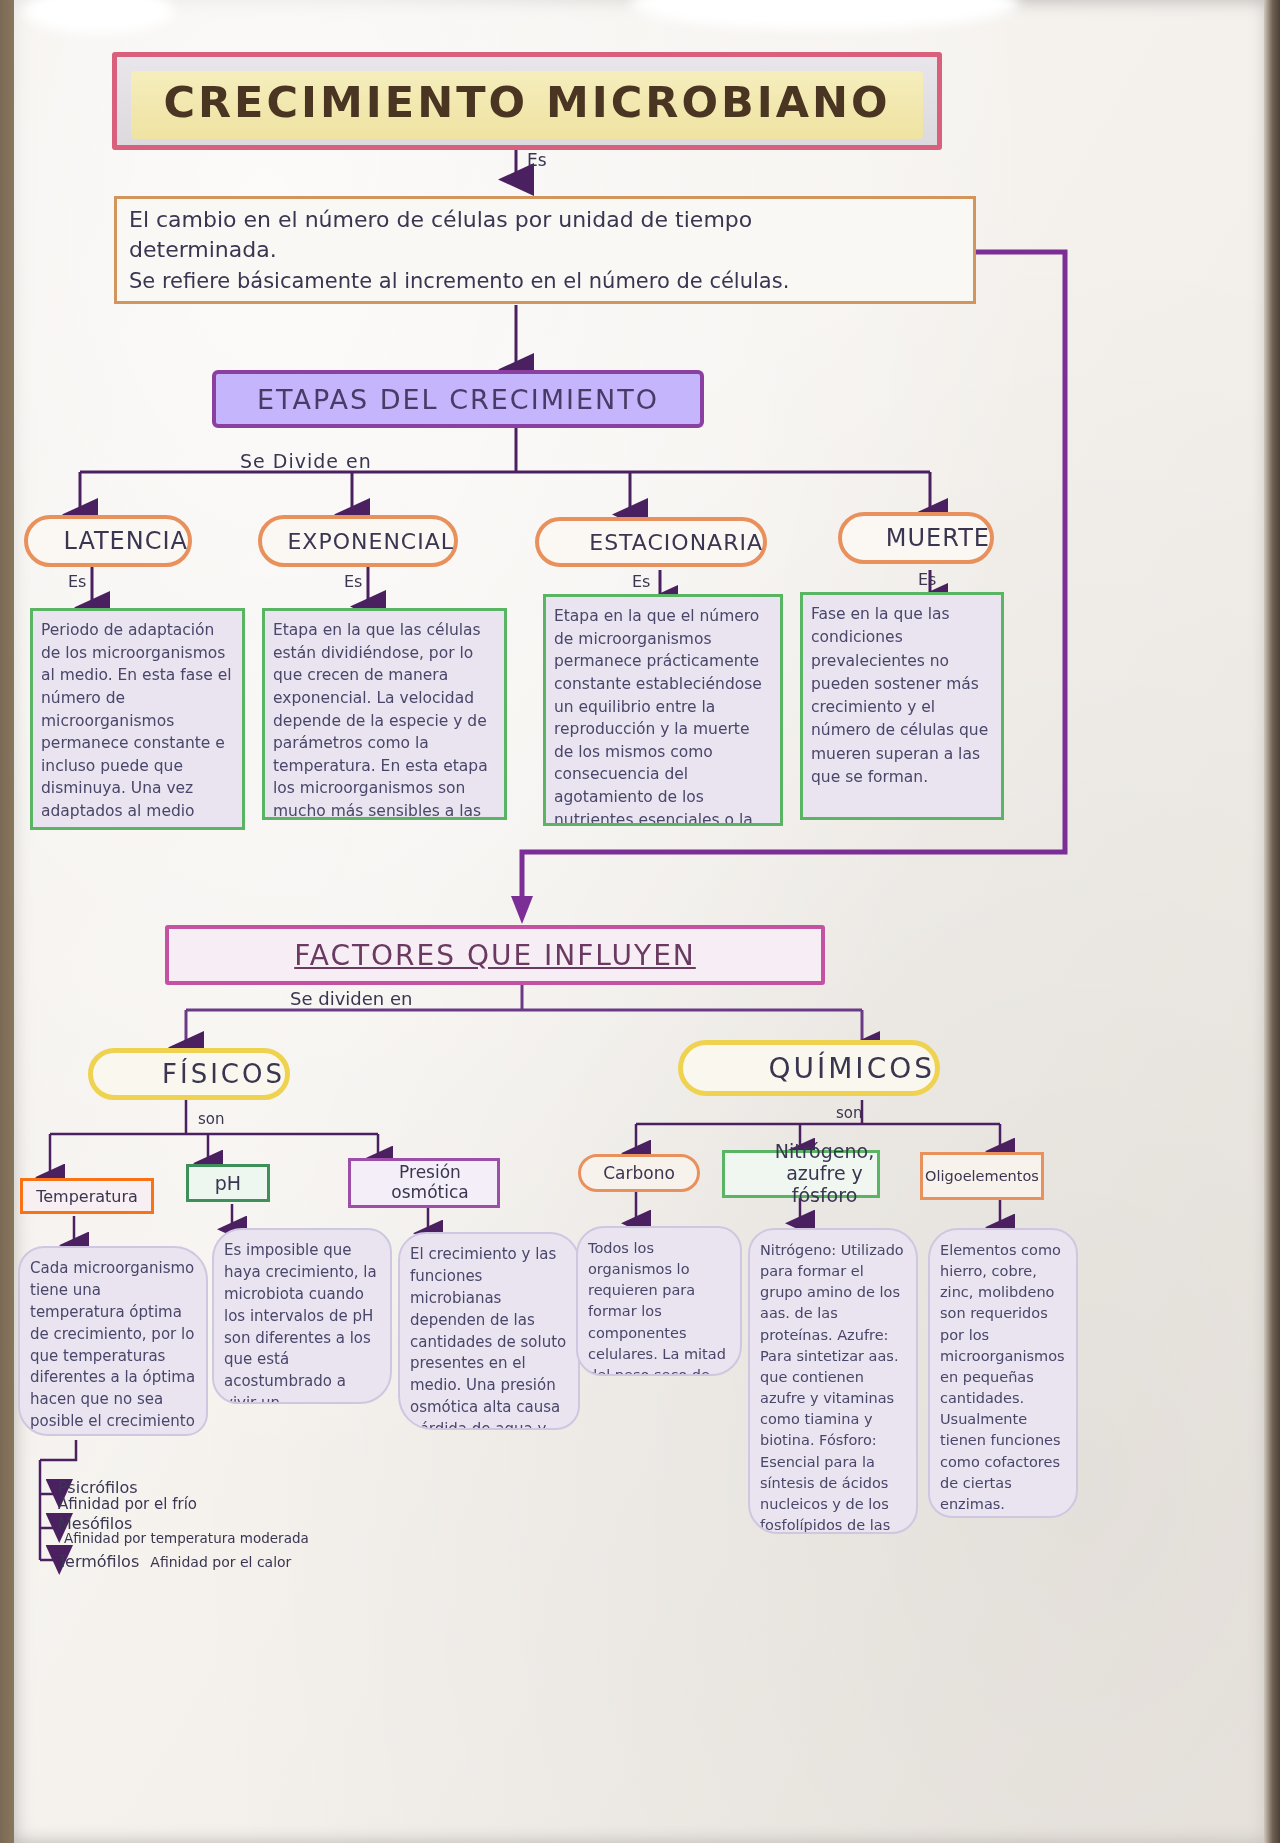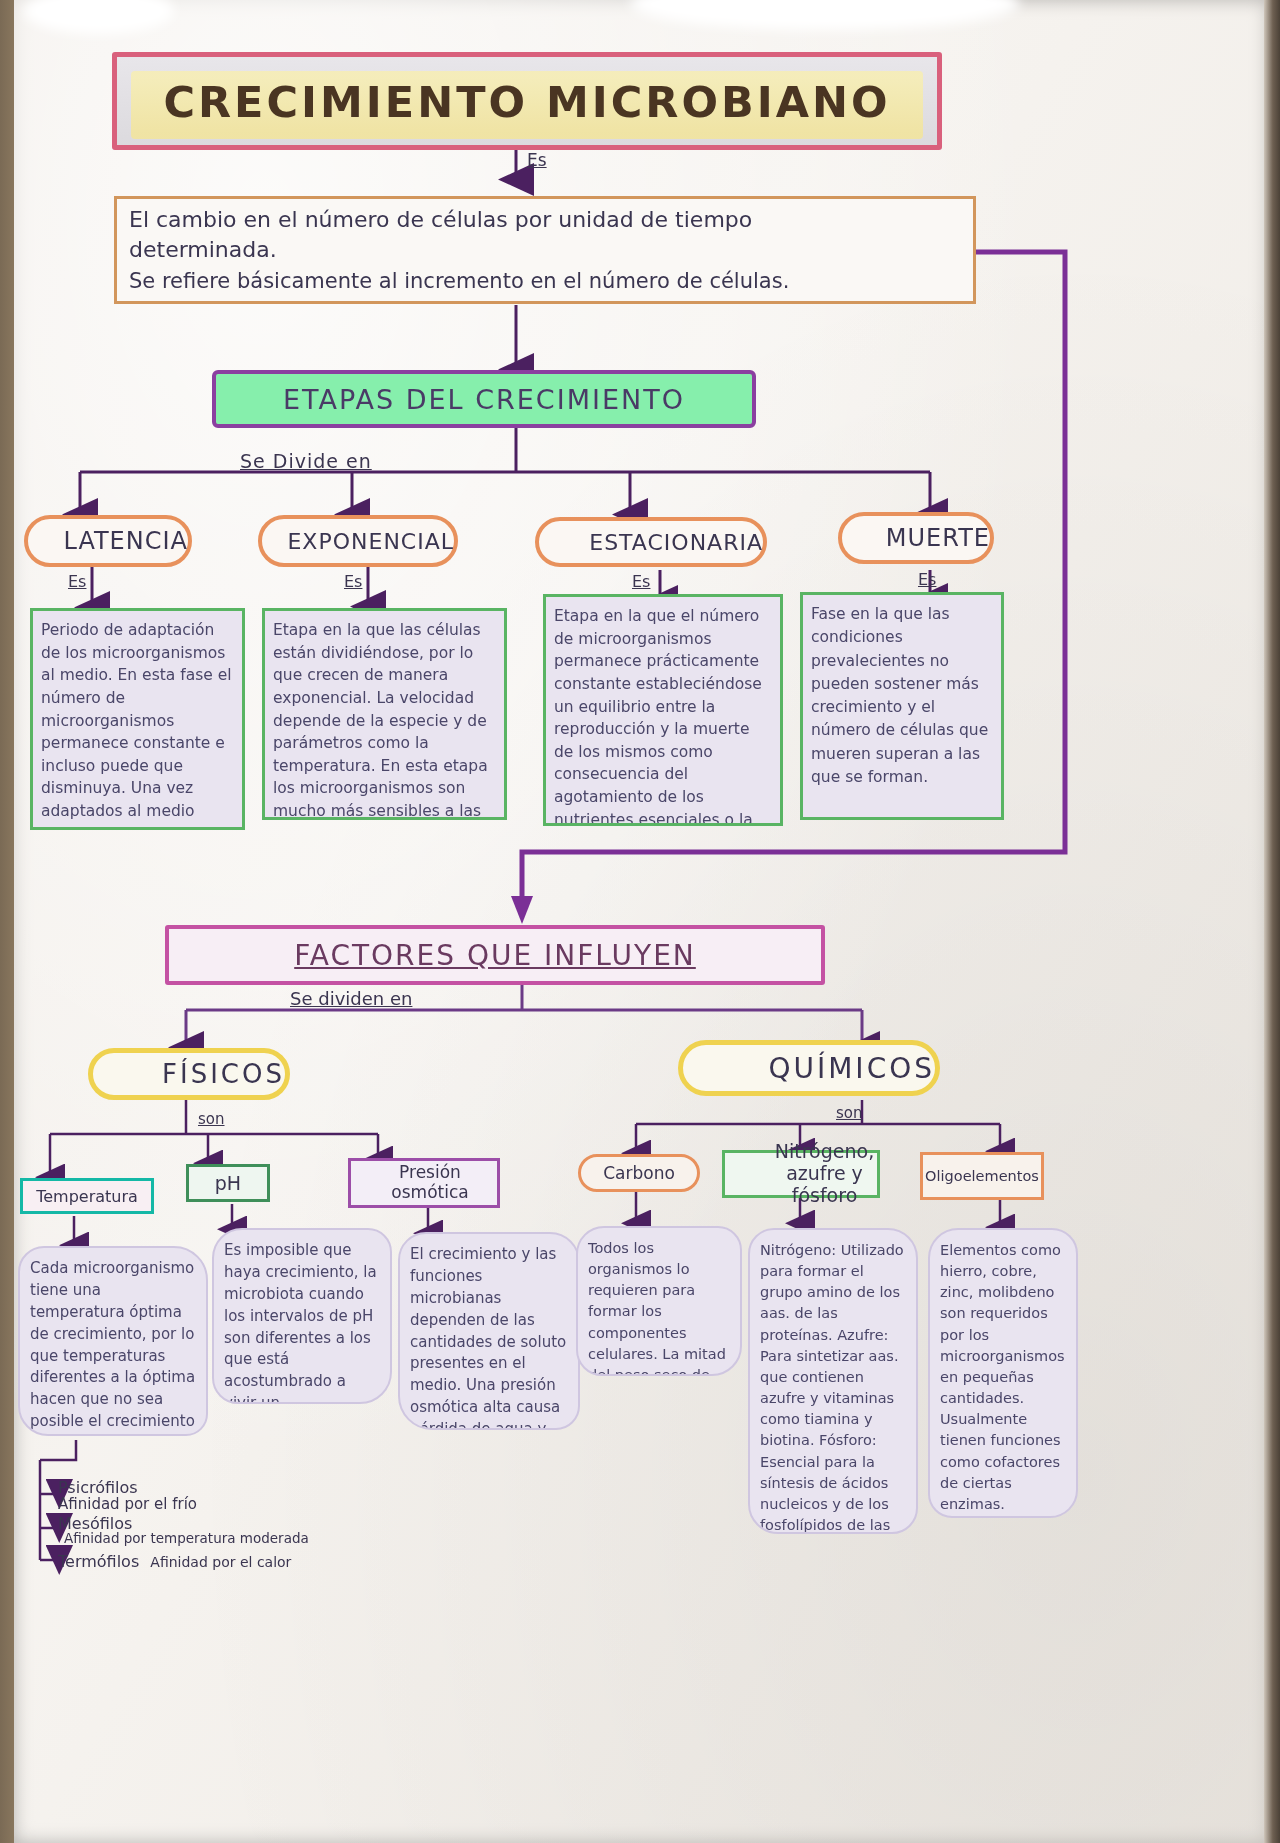--- a/index.html
+++ b/index.html
@@ -31,21 +31,21 @@
     background:linear-gradient(90deg,#cfc6ba,#6e6052 55%,#4b4137);}
   
   .glare{position:absolute;background:#ffffff;border-radius:50%;filter:blur(6px);}
   
   .hand{font-family:"DejaVu Sans", sans-serif;}
   .box{position:absolute;box-sizing:border-box;}
   .pill{position:absolute;box-sizing:border-box;border-radius:40px;
     display:flex;align-items:center;justify-content:flex-end;}
   .cap{letter-spacing:2px;}
   .txt{position:absolute;box-sizing:border-box;color:#4a4669;}
-  .lbl{position:absolute;color:#3b3550;font-size:15px;text-decoration:underline;}
+  .lbl{position:absolute;color:#3b3550;font-size:15px;}
   svg.lines{position:absolute;left:0;top:0;width:1280px;height:1843px;pointer-events:none;}
 </style>
 </head>
 <body>
 
 <div id="desk"></div>
 <div id="paper"></div>
 <div id="rightstrip"></div>
 
 <div class="glare" style="left:24px;top:-12px;width:150px;height:46px;"></div>
@@ -133,21 +133,21 @@
               letter-spacing:3px;font-weight:bold;">CRECIMIENTO MICROBIANO</div>
 </div>
 <div class="lbl hand" style="left:527px;top:150px;font-size:17px;color:#3b3550;">Es</div>
 
 <div class="box" style="left:114px;top:196px;width:862px;height:108px;border:3px solid #d2965c;background:#faf8f5;">
   <div class="hand" style="position:absolute;left:12px;top:8px;font-size:22px;color:#3a3550;white-space:nowrap;">El cambio en el  número  de  células  por  unidad de tiempo</div>
   <div class="hand" style="position:absolute;left:12px;top:38px;font-size:22px;color:#3a3550;">determinada.</div>
   <div class="hand" style="position:absolute;left:12px;top:70px;font-size:21px;color:#3a3550;white-space:nowrap;">Se refiere básicamente al incremento en el número de células.</div>
 </div>
 
-<div class="box" style="left:212px;top:370px;width:544px;height:58px;border:4px solid #8b3fa0;border-radius:6px;background:#86efac;">
+<div class="box" style="left:212px;top:370px;width:492px;height:58px;border:4px solid #8b3fa0;border-radius:6px;background:#c4b5fd;">
   <div class="hand cap" style="position:absolute;inset:0;display:flex;align-items:center;justify-content:center;
               font-size:27px;color:#4a3a66;letter-spacing:2px;">ETAPAS  DEL  CRECIMIENTO</div>
 </div>
 <div class="lbl hand" style="left:240px;top:450px;font-size:19px;color:#3b3550;letter-spacing:1px;">Se   Divide   en</div>
 
 <div class="pill hand" style="left:24px;top:515px;width:168px;height:52px;border:4px solid #e8915c;background:#fbf7f3;">
   <span style="font-size:24px;color:#3a3550;letter-spacing:1px;">LATENCIA</span>
 </div>
 <div class="lbl hand" style="left:68px;top:572px;font-size:16px;">Es</div>
 
@@ -187,21 +187,21 @@
 <div class="pill hand" style="left:88px;top:1048px;width:202px;height:52px;border:5px solid #efd24f;background:#faf8ee;">
   <span style="font-size:26px;color:#3a3550;letter-spacing:3px;">FÍSICOS</span>
 </div>
 <div class="lbl hand" style="left:198px;top:1110px;font-size:15px;">son</div>
 
 <div class="pill hand" style="left:678px;top:1040px;width:262px;height:56px;border:5px solid #efd24f;background:#faf8ee;">
   <span style="font-size:28px;color:#3a3550;letter-spacing:3px;">QUÍMICOS</span>
 </div>
 <div class="lbl hand" style="left:836px;top:1104px;font-size:15px;">son</div>
 
-<div class="box hand" style="left:20px;top:1178px;width:134px;height:36px;border:3px solid #14b8a6;background:#f8eff3;
+<div class="box hand" style="left:20px;top:1178px;width:134px;height:36px;border:3px solid #f97316;background:#f8eff3;
             display:flex;align-items:center;justify-content:center;">
   <span style="font-size:16px;color:#3a3550;">Temperatura</span>
 </div>
 <div class="box hand" style="left:186px;top:1164px;width:84px;height:38px;border:3px solid #3f8f5a;background:#eef6f0;
             display:flex;align-items:center;justify-content:center;">
   <span style="font-size:19px;color:#3a3550;">pH</span>
 </div>
 <div class="box hand" style="left:348px;top:1158px;width:152px;height:50px;border:3px solid #9c4ea8;background:#f3eef7;
             display:flex;align-items:center;justify-content:center;text-align:center;">
   <span style="font-size:17px;color:#3a3550;line-height:1.15;padding-left:12px;">Presión osmótica</span>

